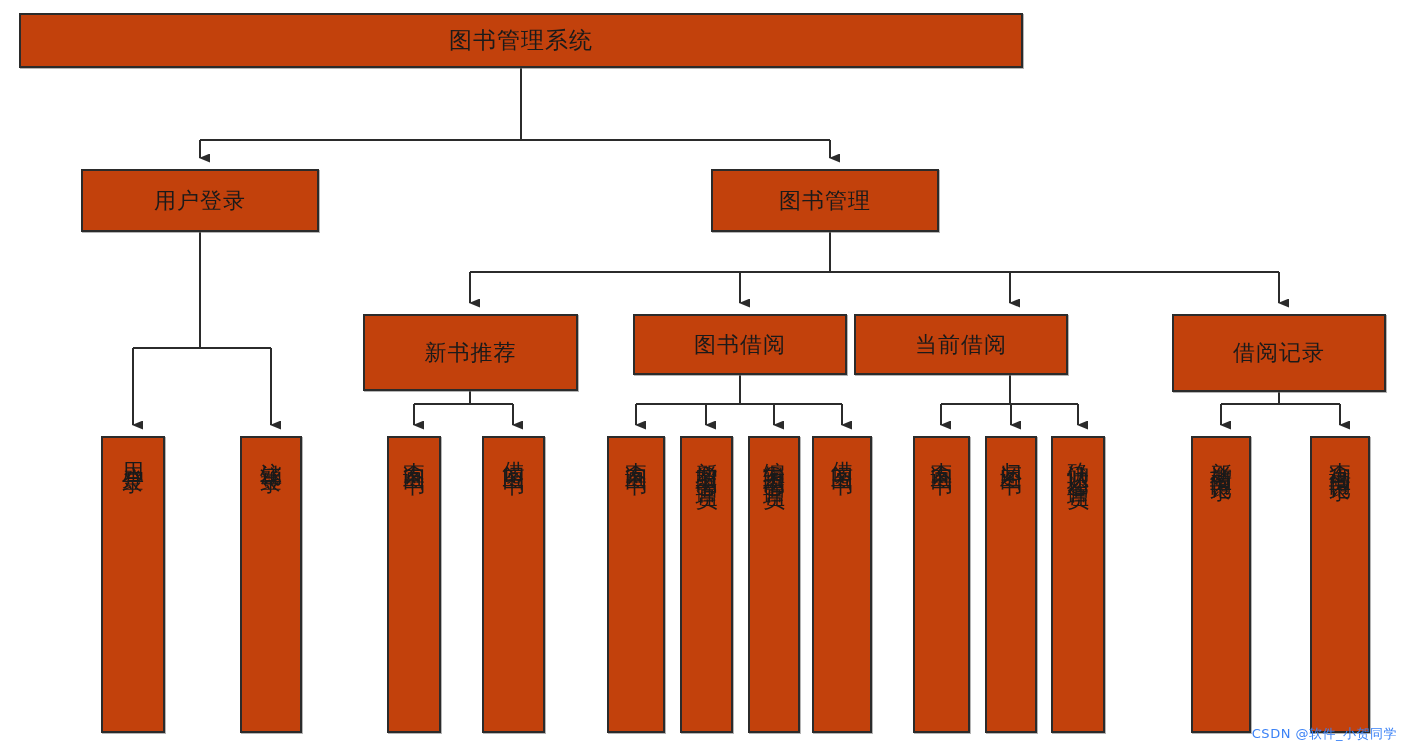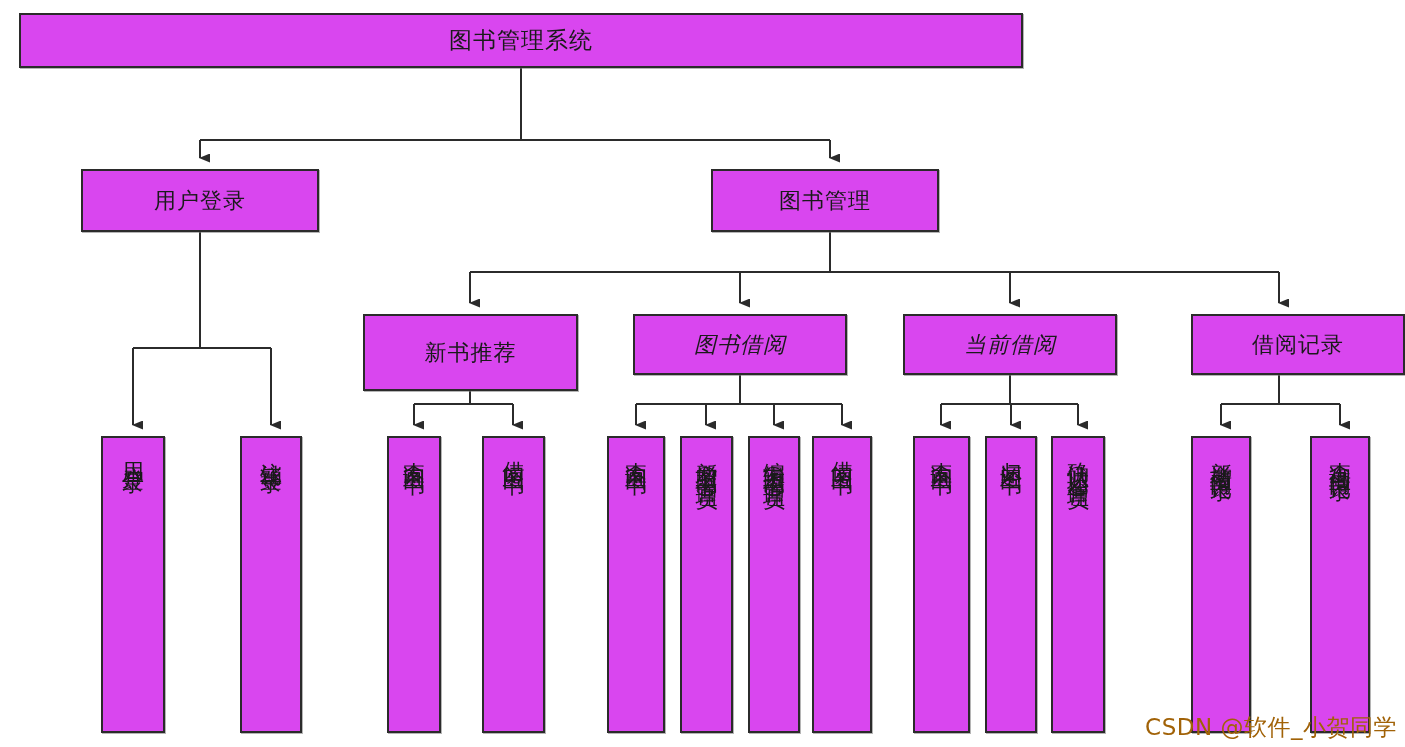--- a/index.html
+++ b/index.html
@@ -24,21 +24,21 @@
     position: absolute;
     top: 0;
     left: 0;
     width: 1405px;
     height: 747px;
   }
   .node-box {
     position: absolute;
     box-sizing: border-box;
     border: 2px solid #2b2b2b;
-    background: #d946ef;
+    background: #c2410c;
     display: flex;
     align-items: center;
     justify-content: center;
     box-shadow: 1px 1px 0 0 rgba(120,120,120,0.55);
   }
   .node-label {
     color: #1a1a1a;
     font-size: 21px;
     line-height: 1.18;
     letter-spacing: 1px;
@@ -58,22 +58,22 @@
     justify-content: center;
     padding-top: 6px;
   }
   .node-box.level1 .node-label { font-size: 23px; }
   .node-box.level2 .node-label { font-size: 22px; }
   .node-box.level3 .node-label { font-size: 22px; }
   .watermark {
     position: absolute;
     right: 8px;
     bottom: 4px;
-    color: #a16207;
-    font-size: 23px;
+    color: #3b82f6;
+    font-size: 13px;
     letter-spacing: 0.5px;
     white-space: nowrap;
     user-select: none;
   }
 </style>
 </head>
 <body>
 
 <div id="diagram-root">
 
@@ -138,27 +138,27 @@
   <div class="node-box level2" style="left:81px; top:169px; width:238px; height:63px;">
     <span class="node-label">用户登录</span>
   </div>
   <div class="node-box level2" style="left:711px; top:169px; width:228px; height:63px;">
     <span class="node-label">图书管理</span>
   </div>
 
   <div class="node-box level3" style="left:363px; top:314px; width:215px; height:77px;">
     <span class="node-label">新书推荐</span>
   </div>
-  <div class="node-box level3" style="left:633px; top:314px; width:214px; height:61px;font-style:italic;">
+  <div class="node-box level3" style="left:633px; top:314px; width:214px; height:61px;">
     <span class="node-label">图书借阅</span>
   </div>
-  <div class="node-box level3" style="left:903px; top:314px; width:214px; height:61px;font-style:italic;">
+  <div class="node-box level3" style="left:854px; top:314px; width:214px; height:61px;">
     <span class="node-label">当前借阅</span>
   </div>
-  <div class="node-box level3" style="left:1172px; top:314px; width:214px; height:61px;margin-left:19px;">
+  <div class="node-box level3" style="left:1172px; top:314px; width:214px; height:78px;">
     <span class="node-label">借阅记录</span>
   </div>
 
   <div class="node-box vertical" style="left:101px; top:436px; width:64px; height:297px;">
     <span class="node-label">用户登录</span>
   </div>
   <div class="node-box vertical" style="left:240px; top:436px; width:62px; height:297px;">
     <span class="node-label">注销登录</span>
   </div>
   <div class="node-box vertical" style="left:387px; top:436px; width:54px; height:297px;">

